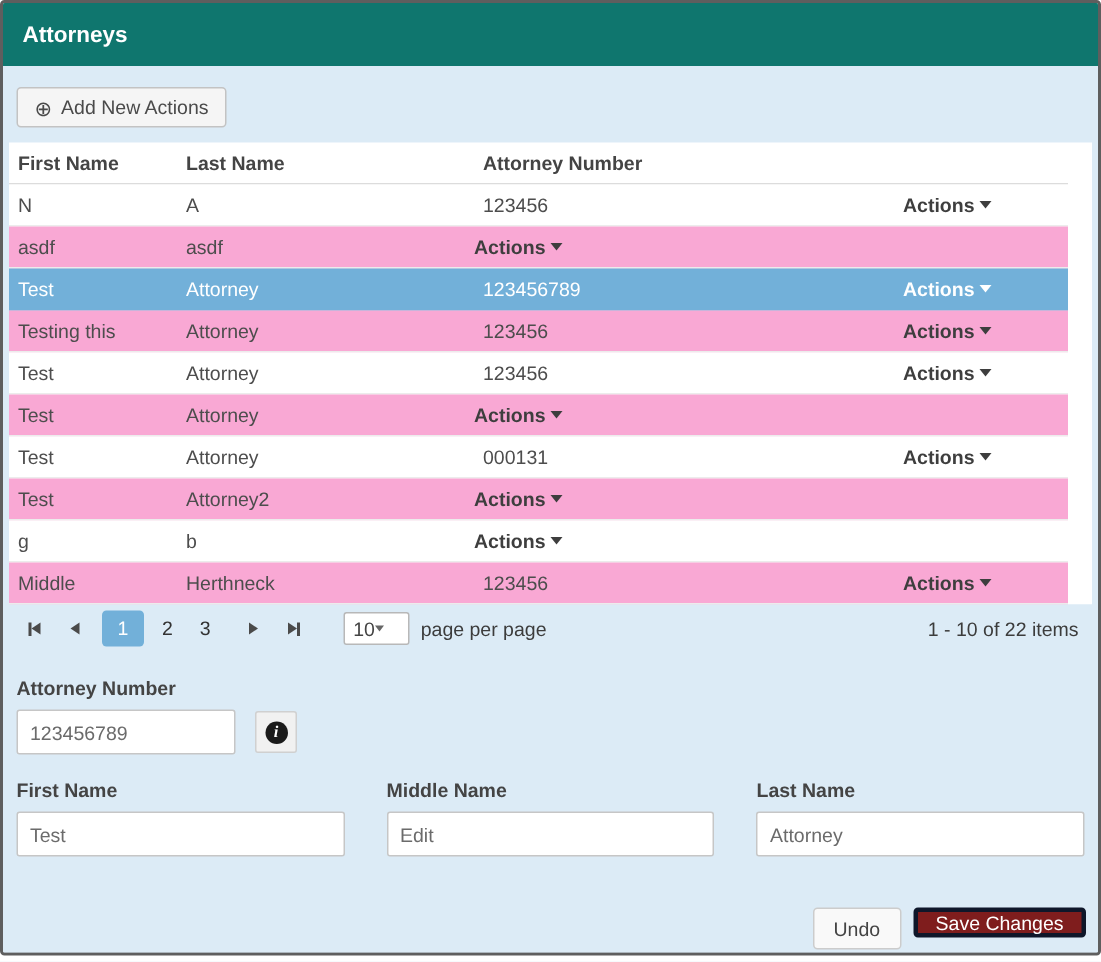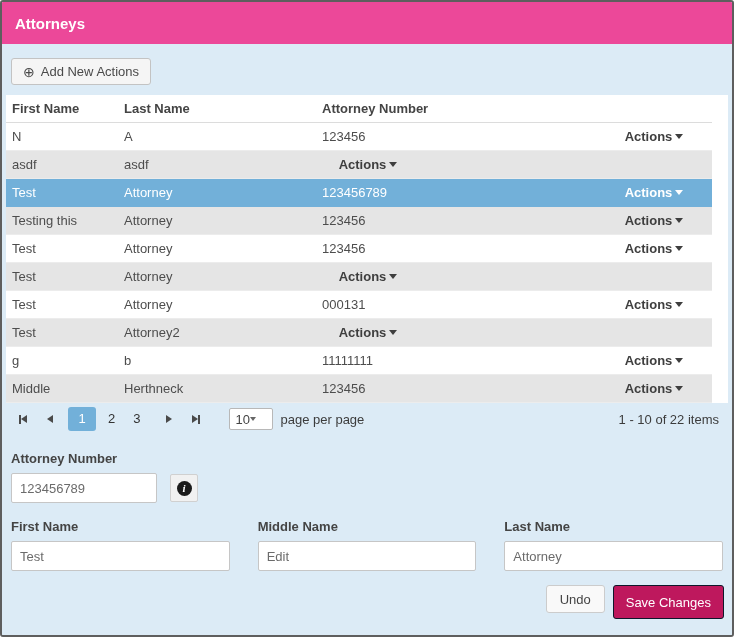--- a/index.html
+++ b/index.html
@@ -1,40 +1,40 @@
 <!DOCTYPE html>
 <html><head>
 <meta charset="utf-8">
 <style>
   * { margin:0; padding:0; box-sizing:border-box; }
   html,body { width:734px; height:641px; background:#ffffff; font-family:"Liberation Sans", sans-serif; }
   .widget { position:absolute; left:0; top:0; width:734px; height:637px;
             border:2px solid #5e5e5e; border-radius:3px; overflow:hidden; background:#dcebf6; }
   
-  .titlebar { height:42px; background:#ec4899; display:flex; align-items:center; padding-left:13px; }
+  .titlebar { height:42px; background:#0f766e; display:flex; align-items:center; padding-left:13px; }
   .titlebar span { color:#ffffff; font-size:15px; font-weight:bold; }
   
   .panel { position:relative; height:591px; background:#dcebf6; }
   
   .toolbar { height:51px; padding:14px 0 0 9px; }
   .add-btn { display:inline-flex; align-items:center; gap:6px; height:27px; padding:0 11px;
              background:#f5f5f5; border:1px solid #c3c3c3; border-radius:3px;
              font-family:inherit; font-size:13px; color:#4a4a4a; cursor:pointer; }
   .add-icon { font-size:14px; line-height:1; color:#4a4a4a; }
   
   .grid { margin:0 4px; background:#ffffff; }
   .grid-hrow { display:flex; height:28px; align-items:center; font-size:13px; font-weight:bold;
                color:#444444; border-bottom:1px solid #dcdcdc; margin-right:16px; }
   .grid-row { display:flex; height:28px; align-items:center; font-size:13px; color:#4d4d4d;
               border-bottom:1px solid #ececec; margin-right:16px; background:#ffffff; cursor:pointer; }
-  .grid-row.alt { background:#e5e5e5; }
+  .grid-row.alt { background:#f9a8d4; }
   .grid-row.selected { background:#72b0d9; color:#ffffff; border-bottom-color:#72b0d9; }
   .col { padding-left:6px; overflow:hidden; white-space:nowrap; }
   .col1 { width:112px; } .col2 { width:198px; } .col3 { flex:1; }
-  .colA { width:110px; display:flex; justify-content:center; align-items:center; padding-right:6px; }
+  .colA { width:110px; display:flex; justify-content:flex-start; align-items:center; padding-right:6px; }
   .actions-link { font-weight:bold; color:#3e3e3e; display:inline-flex; align-items:center; gap:3px; }
   .grid-row.selected .actions-link { color:#ffffff; }
   .tri-down { width:0; height:0; border-left:4px solid transparent; border-right:4px solid transparent;
               border-top:5px solid currentColor; display:inline-block; }
   
   .pager { height:32px; display:flex; align-items:center; padding:0 9px; font-size:13px; color:#3c3c3c;
            background:#dcebf6; }
   .pg-btn { width:24px; height:20px; display:inline-flex; align-items:center; justify-content:center;
             background:transparent; border:none; cursor:pointer; margin-right:3px; color:#4a4a4a; }
   .tri-left  { width:0; height:0; border-top:4px solid transparent; border-bottom:4px solid transparent;
@@ -62,24 +62,24 @@
   .info-btn { width:28px; height:28px; margin-left:13px; background:#f1f1f1; border:1px solid #d0d0d0;
               border-radius:2px; display:inline-flex; align-items:center; justify-content:center; cursor:pointer; }
   .info-circle { width:15px; height:15px; border-radius:50%; background:#1b1b1b; color:#ffffff;
                  display:inline-flex; align-items:center; justify-content:center;
                  font-family:"Liberation Serif", serif; font-style:italic; font-weight:bold; font-size:11px; }
   .names-row { display:flex; gap:28px; margin-top:16px; }
   .name-field { width:220px; }
   .name-field input { width:100%; margin-top:7px; }
   .mid-input { background:#fdf6df; border-color:#cccccc; }
   
-  .footer-btns { position:absolute; right:8px; bottom:16px; display:flex; gap:8px; }
+  .footer-btns { position:absolute; right:8px; bottom:2px; display:flex; gap:8px; }
   .undo-btn { height:28px; padding:0 13px; background:#f9f9f9; border:1px solid #cccccc; border-radius:3px;
               font-family:inherit; font-size:13px; color:#444444; cursor:pointer; }
-  .save-btn { height:34px; padding:0 12px; background:#be185d; border:1px solid #0f172a; border-radius:3px;
+  .save-btn { height:20px; padding:0 12px; background:#7f1d1d; border:3px solid #0f172a; border-radius:3px;
               font-family:inherit; font-size:13px; color:#ffffff; cursor:pointer; }
 </style>
 </head>
 <body>
 
 <div class="widget">
 
   <div class="titlebar">
     <span>Attorneys</span>
   </div>
@@ -182,21 +182,20 @@
             <span class="colA">
               <span class="actions-link">
                 <span>Actions</span>
                 <span class="tri-down"></span>
               </span>
             </span>
           </div>
           <div class="grid-row">
             <span class="col col1">g</span>
             <span class="col col2">b</span>
-            <span class="col col3">11111111</span>
             <span class="colA">
               <span class="actions-link">
                 <span>Actions</span>
                 <span class="tri-down"></span>
               </span>
             </span>
           </div>
           <div class="grid-row alt">
             <span class="col col1">Middle</span>
             <span class="col col2">Herthneck</span>

